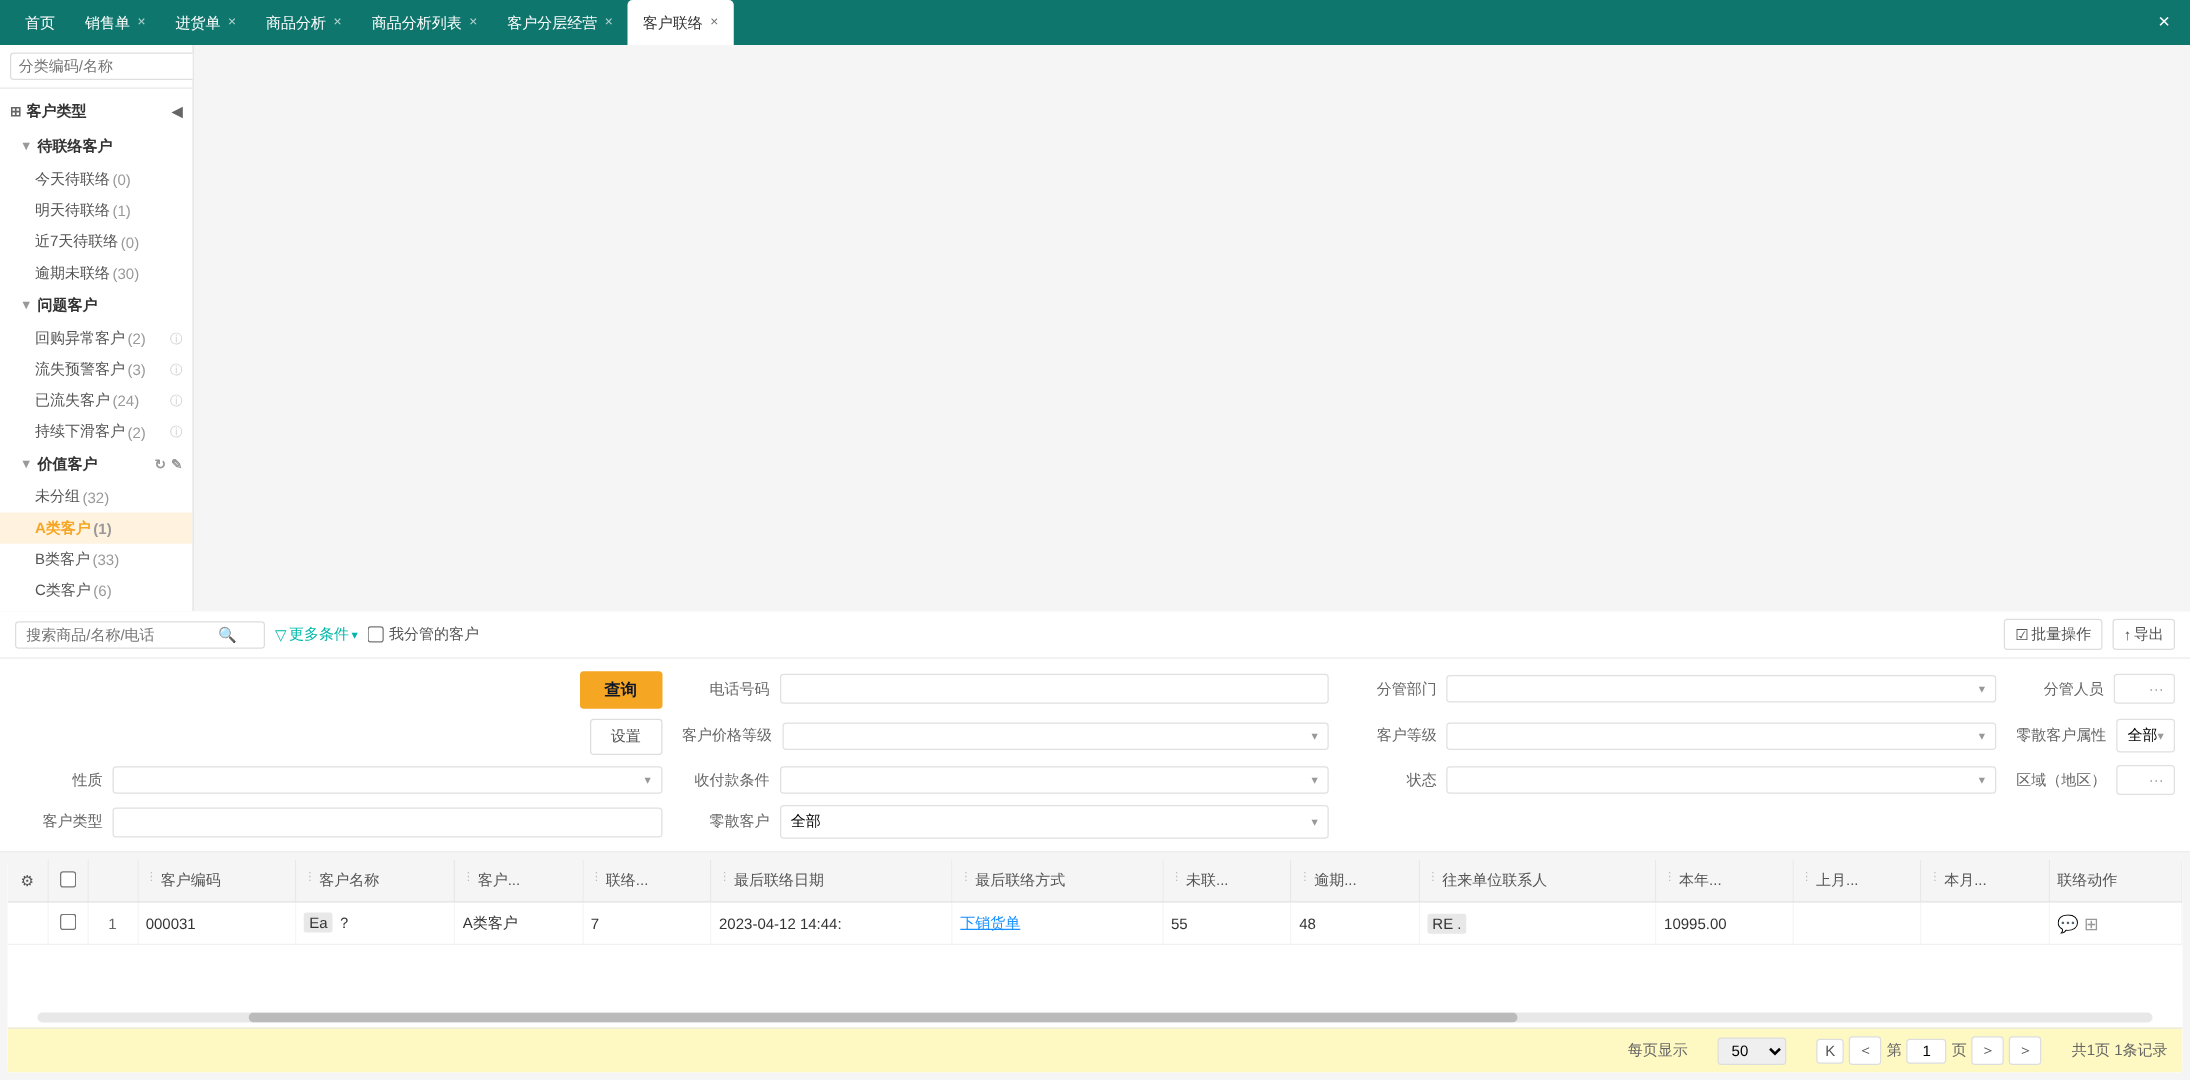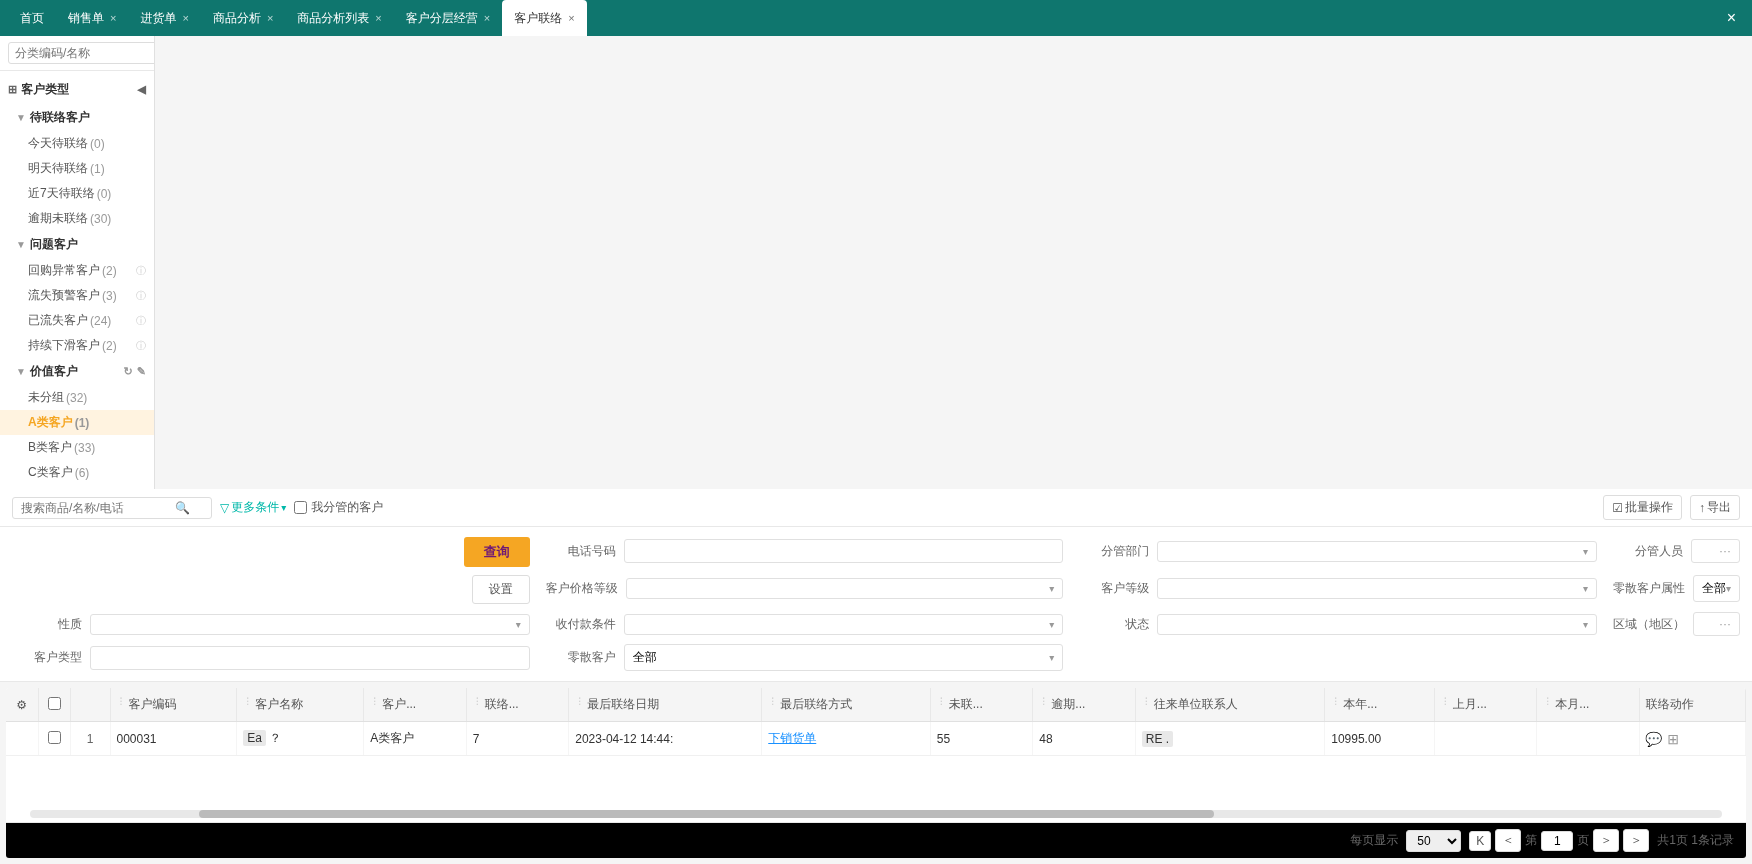--- a/index.html
+++ b/index.html
@@ -93,21 +93,21 @@
     .filter-label { color: #666; white-space: nowrap; min-width: 70px; text-align: right; font-size: 12px; }
     .filter-input {
       flex: 1; border: 1px solid #e0e0e0; border-radius: 3px; padding: 4px 8px;
       font-size: 12px; outline: none; background: white; cursor: pointer;
       display: flex; align-items: center; justify-content: space-between;
     }
     .filter-input .arrow-down { color: #999; font-size: 10px; }
     .filter-input .dots { color: #999; }
     .filter-input input { border: none; outline: none; width: 100%; font-size: 12px; }
     .btn-query {
-      background: #f5a623; color: #701a75; border: none; border-radius: 3px;
+      background: #f5a623; color: #0f172a; border: none; border-radius: 3px;
       padding: 6px 20px; cursor: pointer; font-size: 13px; font-weight: bold;
     }
     .btn-settings {
       background: white; color: #555; border: 1px solid #ddd; border-radius: 3px;
       padding: 5px 16px; cursor: pointer; font-size: 12px; margin-top: 4px;
     }
     .action-buttons { display: flex; flex-direction: column; align-items: flex-end; gap: 4px; }
 
     
     .table-area { flex: 1; overflow: hidden; display: flex; flex-direction: column; background: white; margin: 6px; border-radius: 3px; }
@@ -132,21 +132,21 @@
     .col-no { width: 40px; text-align: center; color: #666; }
     .link-text { color: #1890ff; cursor: pointer; text-decoration: underline; }
 
     
     .action-icons { display: flex; gap: 4px; align-items: center; }
     .action-icon { color: #999; cursor: pointer; font-size: 14px; }
 
     
     .table-footer {
       display: flex; align-items: center; padding: 6px 12px; border-top: 1px solid #e8e8e8;
-      background: #000000; gap: 8px; justify-content: flex-end;
+      background: #fef9c3; gap: 24px; justify-content: flex-end;
     }
     .per-page-label { color: #666; }
     .per-page-select {
       border: 1px solid #ddd; border-radius: 3px; padding: 2px 6px;
       font-size: 12px; cursor: pointer;
     }
     .pagination { display: flex; align-items: center; gap: 4px; color: #666; }
     .page-btn { cursor: pointer; padding: 2px 6px; border: 1px solid #ddd; border-radius: 3px; background: white; color: #555; }
     .page-input { width: 32px; border: 1px solid #ddd; border-radius: 3px; padding: 2px 4px; text-align: center; }
     .total-info { color: #666; }

